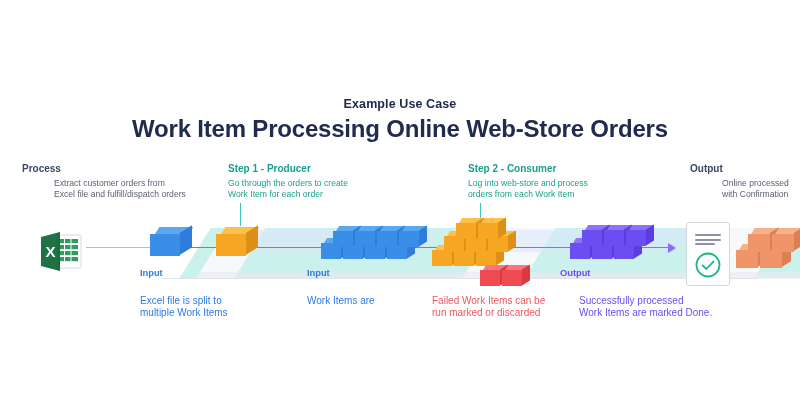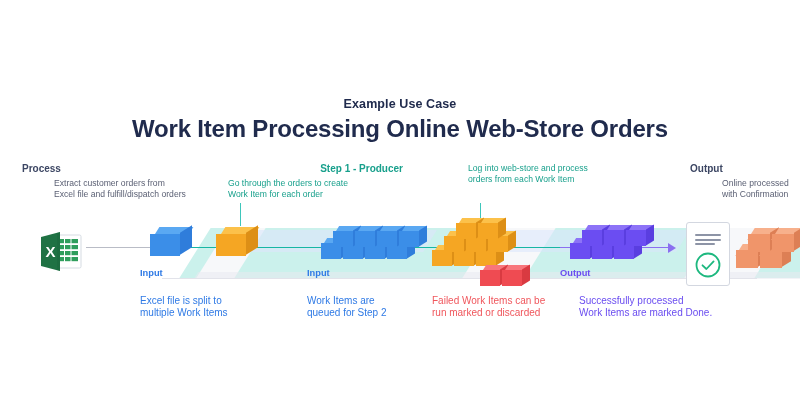--- a/index.html
+++ b/index.html
@@ -14,21 +14,21 @@
            font-size:12.5px;font-weight:bold;color:#202b4d;letter-spacing:.1px;}
   .maintitle{position:absolute;left:0;top:115px;width:800px;text-align:center;
              font-size:24px;font-weight:bold;color:#202b4d;letter-spacing:-.2px;}
 
   
   .cap{position:absolute;}
   .cap .ttl{font-size:10px;font-weight:bold;margin:0 0 3px 0;line-height:12px;}
   .cap .bdy{font-size:8.6px;line-height:11px;}
   .cap.navy .ttl{color:#3c4663;}
   .cap.navy .bdy{color:#5b6074;margin-left:32px;}
-  .cap.teal .ttl{color:#18a08c;text-align:right;}
+  .cap.teal .ttl{color:#18a08c;}
   .cap.teal .bdy{color:#18a08c;}
 
   .cap-process{left:22px;top:163px;width:175px;}
   .cap-step1{left:228px;top:163px;width:175px;}
   .cap-step2{left:468px;top:163px;width:180px;}
   .cap-output{left:690px;top:163px;width:110px;}
 
   
   .tick{position:absolute;width:1.4px;background:#3ec6bb;}
   .tick1{left:240px;top:203px;height:23px;}
@@ -95,20 +95,21 @@
     <div class="bdy">Excel file and fulfill/dispatch orders</div>
   </div>
 
   <div class="cap teal cap-step1">
     <div class="ttl">Step 1 - Producer</div>
     <div class="bdy">Go through the orders to create</div>
     <div class="bdy">Work Item for each order</div>
   </div>
 
   <div class="cap teal cap-step2">
+    <div class="ttl">Step 2 - Consumer</div>
     <div class="bdy">Log into web-store and process</div>
     <div class="bdy">orders from each Work Item</div>
   </div>
 
   <div class="cap navy cap-output">
     <div class="ttl">Output</div>
     <div class="bdy">Online processed</div>
     <div class="bdy">with Confirmation</div>
   </div>
 
@@ -337,21 +338,20 @@
       <path d="M8.5 14.3 L12.4 18 L19.6 10.4" fill="none" stroke="#1db87f" stroke-width="1.8" stroke-linecap="round" stroke-linejoin="round"></path>
     </svg>
   </div>
 
   <div class="bcap blue" style="left:140px;top:295px;width:150px;">
     <div>Excel file is split to</div>
     <div>multiple Work Items</div>
   </div>
   <div class="bcap blue" style="left:307px;top:295px;width:150px;">
     <div>Work Items are</div>
-    <div>queued for Step 2</div>
   </div>
   <div class="bcap red" style="left:432px;top:295px;width:155px;">
     <div>Failed Work Items can be</div>
     <div>run marked or discarded</div>
   </div>
   <div class="bcap purple" style="left:579px;top:295px;width:170px;">
     <div>Successfully processed</div>
     <div>Work Items are marked Done.</div>
   </div>
 

